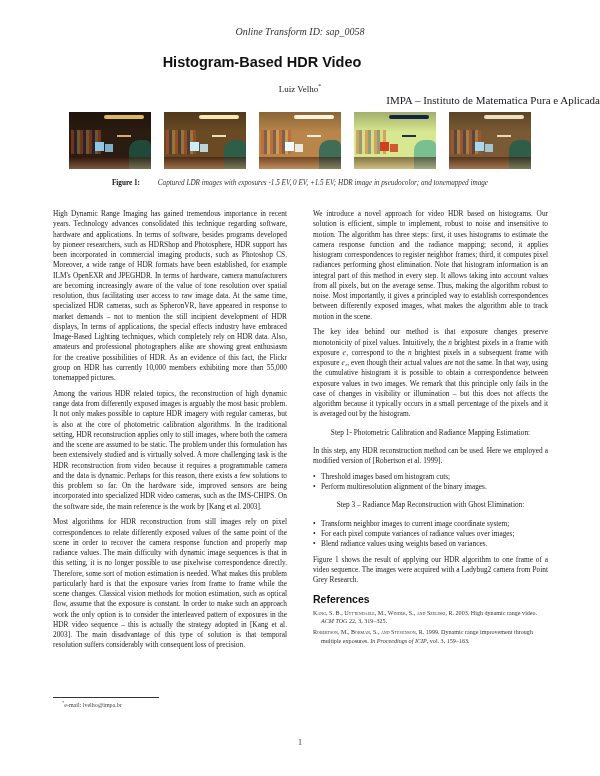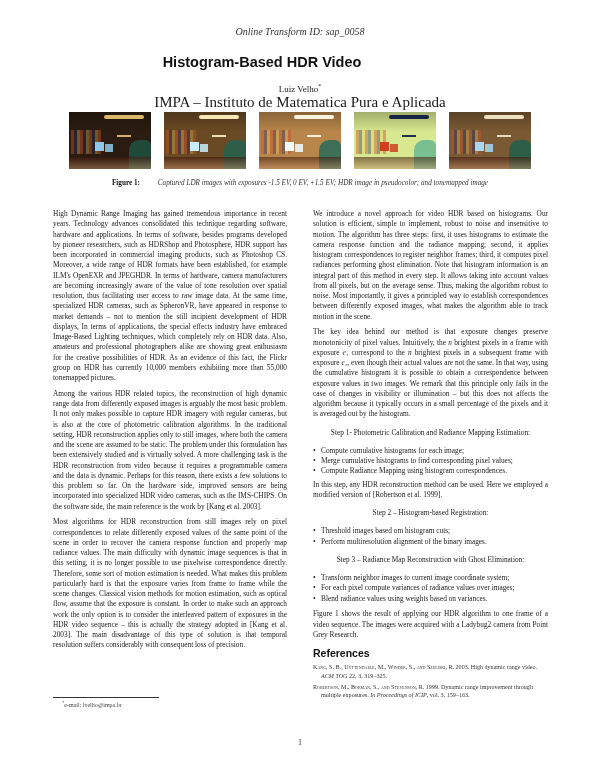--- a/index.html
+++ b/index.html
@@ -4,21 +4,21 @@
 <style>
   html, body { margin: 0; padding: 0; background: #ffffff; }
   body { width: 600px; height: 776px; position: relative; overflow: hidden;
          font-family: "Liberation Serif", "DejaVu Serif", serif; color: #1a1a1a; }
   .sub-id { position: absolute; top: 26px; left: 0; width: 600px; text-align: center;
             font-style: italic; font-size: 10px; color: #333; }
   .title { position: absolute; top: 54px; left: 0; width: 524px; text-align: center;
            font-family: "Liberation Sans", "DejaVu Sans", sans-serif; font-weight: bold;
            font-size: 14.5px; color: #111; }
   .author { position: absolute; top: 83px; left: 0; width: 600px; text-align: center; font-size: 9px; }
-  .affil { position: absolute; top: 94px; left: 0; width: 600px; text-align: center; font-size: 15px; }
+  .affil { position: absolute; top: 94px; left: 0; width: 600px; text-align: right; font-size: 11px; }
   .author sup { font-size: 6px; }
   .figure-row { position: absolute; top: 112px; left: 69px; width: 462px; height: 57px; }
   .fig-img { position: absolute; top: 0; width: 82px; height: 57px; overflow: hidden; }
   .fig-img .layer { position: absolute; }
   .caption { position: absolute; top: 179px; left: 0; width: 600px; text-align: center; font-size: 7.2px; color: #333; }
   .caption b { font-weight: bold; color: #111; }
   .caption i { font-style: italic; padding-left: 16px; }
 
   .col { position: absolute; top: 209px; width: 234px; font-size: 7.35px; line-height: 10.25px;
          text-align: justify; hyphens: auto; color: #222; }
@@ -108,28 +108,22 @@
   <p>High Dynamic Range Imaging has gained tremendous importance in recent years. Technology advances consolidated this technique regarding software, hardware and applications. In terms of software, besides programs developed by pioneer researchers, such as HDRShop and Photosphere, HDR support has been incorporated in commercial imaging products, such as Photoshop CS. Moreover, a wide range of HDR formats have been established, for example ILM's OpenEXR and JPEGHDR. In terms of hardware, camera manufacturers are becoming increasingly aware of the value of tone resolution over spatial resolution, thus facilitating user access to raw image data. At the same time, specialized HDR cameras, such as SpheronVR, have appeared in response to market demands – not to mention the still incipient development of HDR displays, In terms of applications, the special effects industry have embraced Image-Based Lighting techniques, which completely rely on HDR data. Also, amateurs and professional photographers alike are showing great enthusiasm for the creative possibilities of HDR. As an evidence of this fact, the Flickr group on HDR has currently 10,000 members exhibiting more than 55,000 tonemapped pictures.</p>
   <p>Among the various HDR related topics, the reconstruction of high dynamic range data from differently exposed images is arguably the most basic problem. It not only makes possible to capture HDR imagery with regular cameras, but is also at the core of photometric calibration algorithms. In the traditional setting, HDR reconstruction applies only to still images, where both the camera and the scene are assumed to be static. The problem under this formulation has been extensively studied and is virtually solved. A more challenging task is the HDR reconstruction from video because it requires a programmable camera and the data is dynamic. Perhaps for this reason, there exists a few solutions to this problem so far. On the hardware side, improved sensors are being incorporated into specialized HDR video cameras, such as the IMS-CHIPS. On the software side, the main reference is the work by [Kang et al. 2003].</p>
   <p>Most algorithms for HDR reconstruction from still images rely on pixel correspondences to relate differently exposed values of the same point of the scene in order to recover the camera response function and properly map radiance values. The main difficulty with dynamic image sequences is that in this setting, it is no longer possible to use pixelwise correspondence directly. Therefore, some sort of motion estimation is needed. What makes this problem particularly hard is that the exposure varies from frame to frame while the scene changes. Classical vision methods for motion estimation, such as optical flow, assume that the exposure is constant. In order to make such an approach work the only option is to consider the interleaved pattern of exposures in the HDR video sequence – this is actually the strategy adopted in [Kang et al. 2003]. The main disadvantage of this type of solution is that temporal resolution suffers considerably with consequent loss of precision.</p>
 </div>
 
 <div class="col right">
   <p>We introduce a novel approach for video HDR based on histograms. Our solution is efficient, simple to implement, robust to noise and insensitive to motion. The algorithm has three steps: first, it uses histograms to estimate the camera response function and the radiance mapping; second, it applies histogram correspondences to register neighbor frames; third, it computes pixel radiances performing ghost elimination. Note that histogram information is an integral part of this method in every step. It allows taking into account values from all pixels, but on the average sense. Thus, making the algorithm robust to noise. Most importantly, it gives a principled way to establish correspondences between differently exposed images, what makes the algorithm able to track motion in the scene.</p>
   <p><span>The key idea behind our method is that exposure changes preserve monotonicity of pixel values. Intuitively, the </span><span class="ital">n</span><span> brightest pixels in a frame with exposure </span><span class="ital">e₁</span><span> correspond to the </span><span class="ital">n</span><span> brightest pixels in a subsequent frame with exposure </span><span class="ital">e₂</span><span>, even though their actual values are not the same. In that way, using the cumulative histogram it is possible to obtain a correspondence between exposure values in two images. We remark that this principle only fails in the case of changes in visibility or illumination – but this does not affects the algorithm because it typically occurs in a small percentage of the pixels and it is averaged out by the histogram.</span></p>
 
   <p class="step-title">Step 1- Photometric Calibration and Radiance Mapping Estimation:</p>
-  <ul style="margin-bottom:3px">
-    <li>Compute cumulative histograms for each image;</li>
-    <li>Merge cumulative histograms to find corresponding pixel values;</li>
-    <li>Compute Radiance Mapping using histogram correspondences.</li>
-  </ul>
   <p>In this step, any HDR reconstruction method can be used. Here we employed a modified version of [Robertson et al. 1999].</p>
 
-  <p class="step-title">Step 2 – Histogram-based Registration:</p>
   <ul>
     <li>Threshold images based om histogram cuts;</li>
     <li>Perform multiresolution alignment of the binary images.</li>
   </ul>
 
   <p class="step-title">Step 3 – Radiance Map Reconstruction with Ghost Elimination:</p>
   <ul>
     <li>Transform neighbor images to current image coordinate system;</li>
     <li>For each pixel compute variances of radiance values over images;</li>
     <li>Blend radiance values using weights based on variances.</li>

